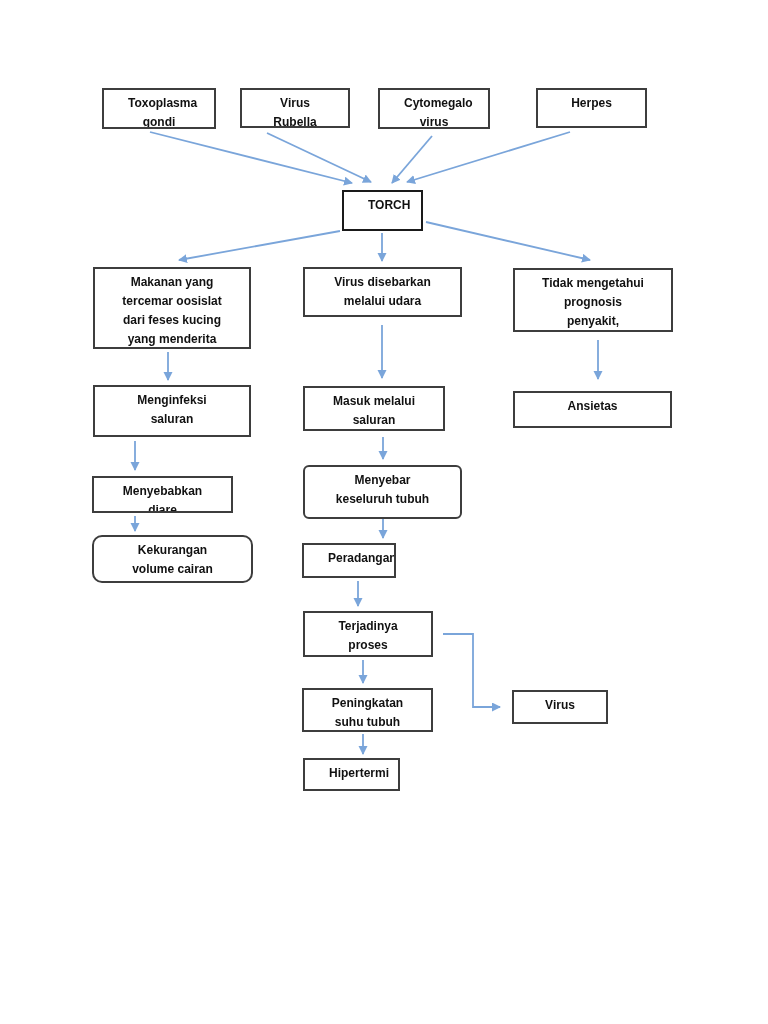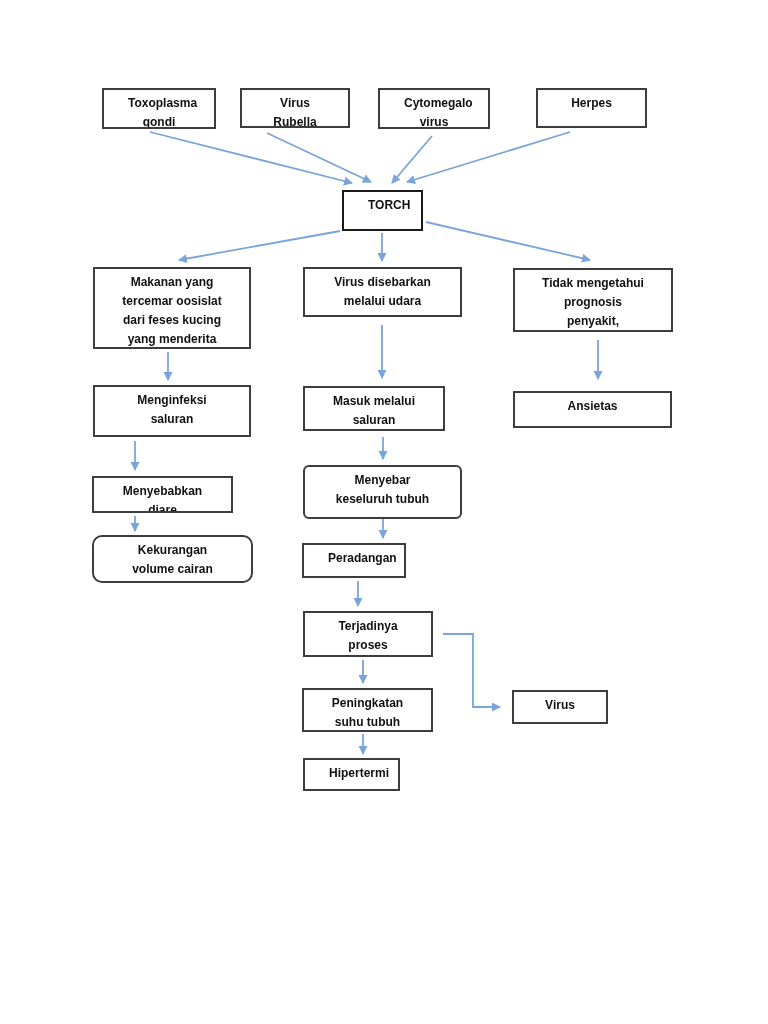--- a/index.html
+++ b/index.html
@@ -34,21 +34,21 @@
   #b-cytomegalo       { left:378px; top:88px;  width:112px; height:41px; }
   #b-herpes           { left:516px; top:88px;  width:111px; height:40px;margin-left:20px; }
   #b-torch            { left:342px; top:190px; width:81px;  height:41px; }
   #b-makanan          { left:93px;  top:267px; width:158px; height:82px; }
   #b-menginfeksi      { left:93px;  top:385px; width:158px; height:52px; }
   #b-menyebabkan      { left:92px;  top:476px; width:141px; height:37px; }
   #b-kekurangan       { left:92px;  top:535px; width:161px; height:48px;border-radius:10px; }
   #b-virus-disebarkan { left:303px; top:267px; width:159px; height:50px; }
   #b-masuk            { left:303px; top:386px; width:142px; height:45px; }
   #b-menyebar         { left:303px; top:465px; width:159px; height:54px;border-radius:6px; }
-  #b-peradangan       { left:302px; top:543px; width:104px; height:35px; }
+  #b-peradangan       { left:302px; top:543px; width:94px; height:35px; }
   #b-terjadinya       { left:303px; top:611px; width:130px; height:46px; }
   #b-peningkatan      { left:302px; top:688px; width:131px; height:44px; }
   #b-hipertermi       { left:303px; top:758px; width:97px;  height:33px; }
   #b-tidak            { left:513px; top:268px; width:160px; height:64px; }
   #b-ansietas         { left:513px; top:391px; width:159px; height:37px; }
   #b-nyeri            { left:512px; top:690px; width:96px;  height:34px; }
 </style>
 </head>
 <body>
 

